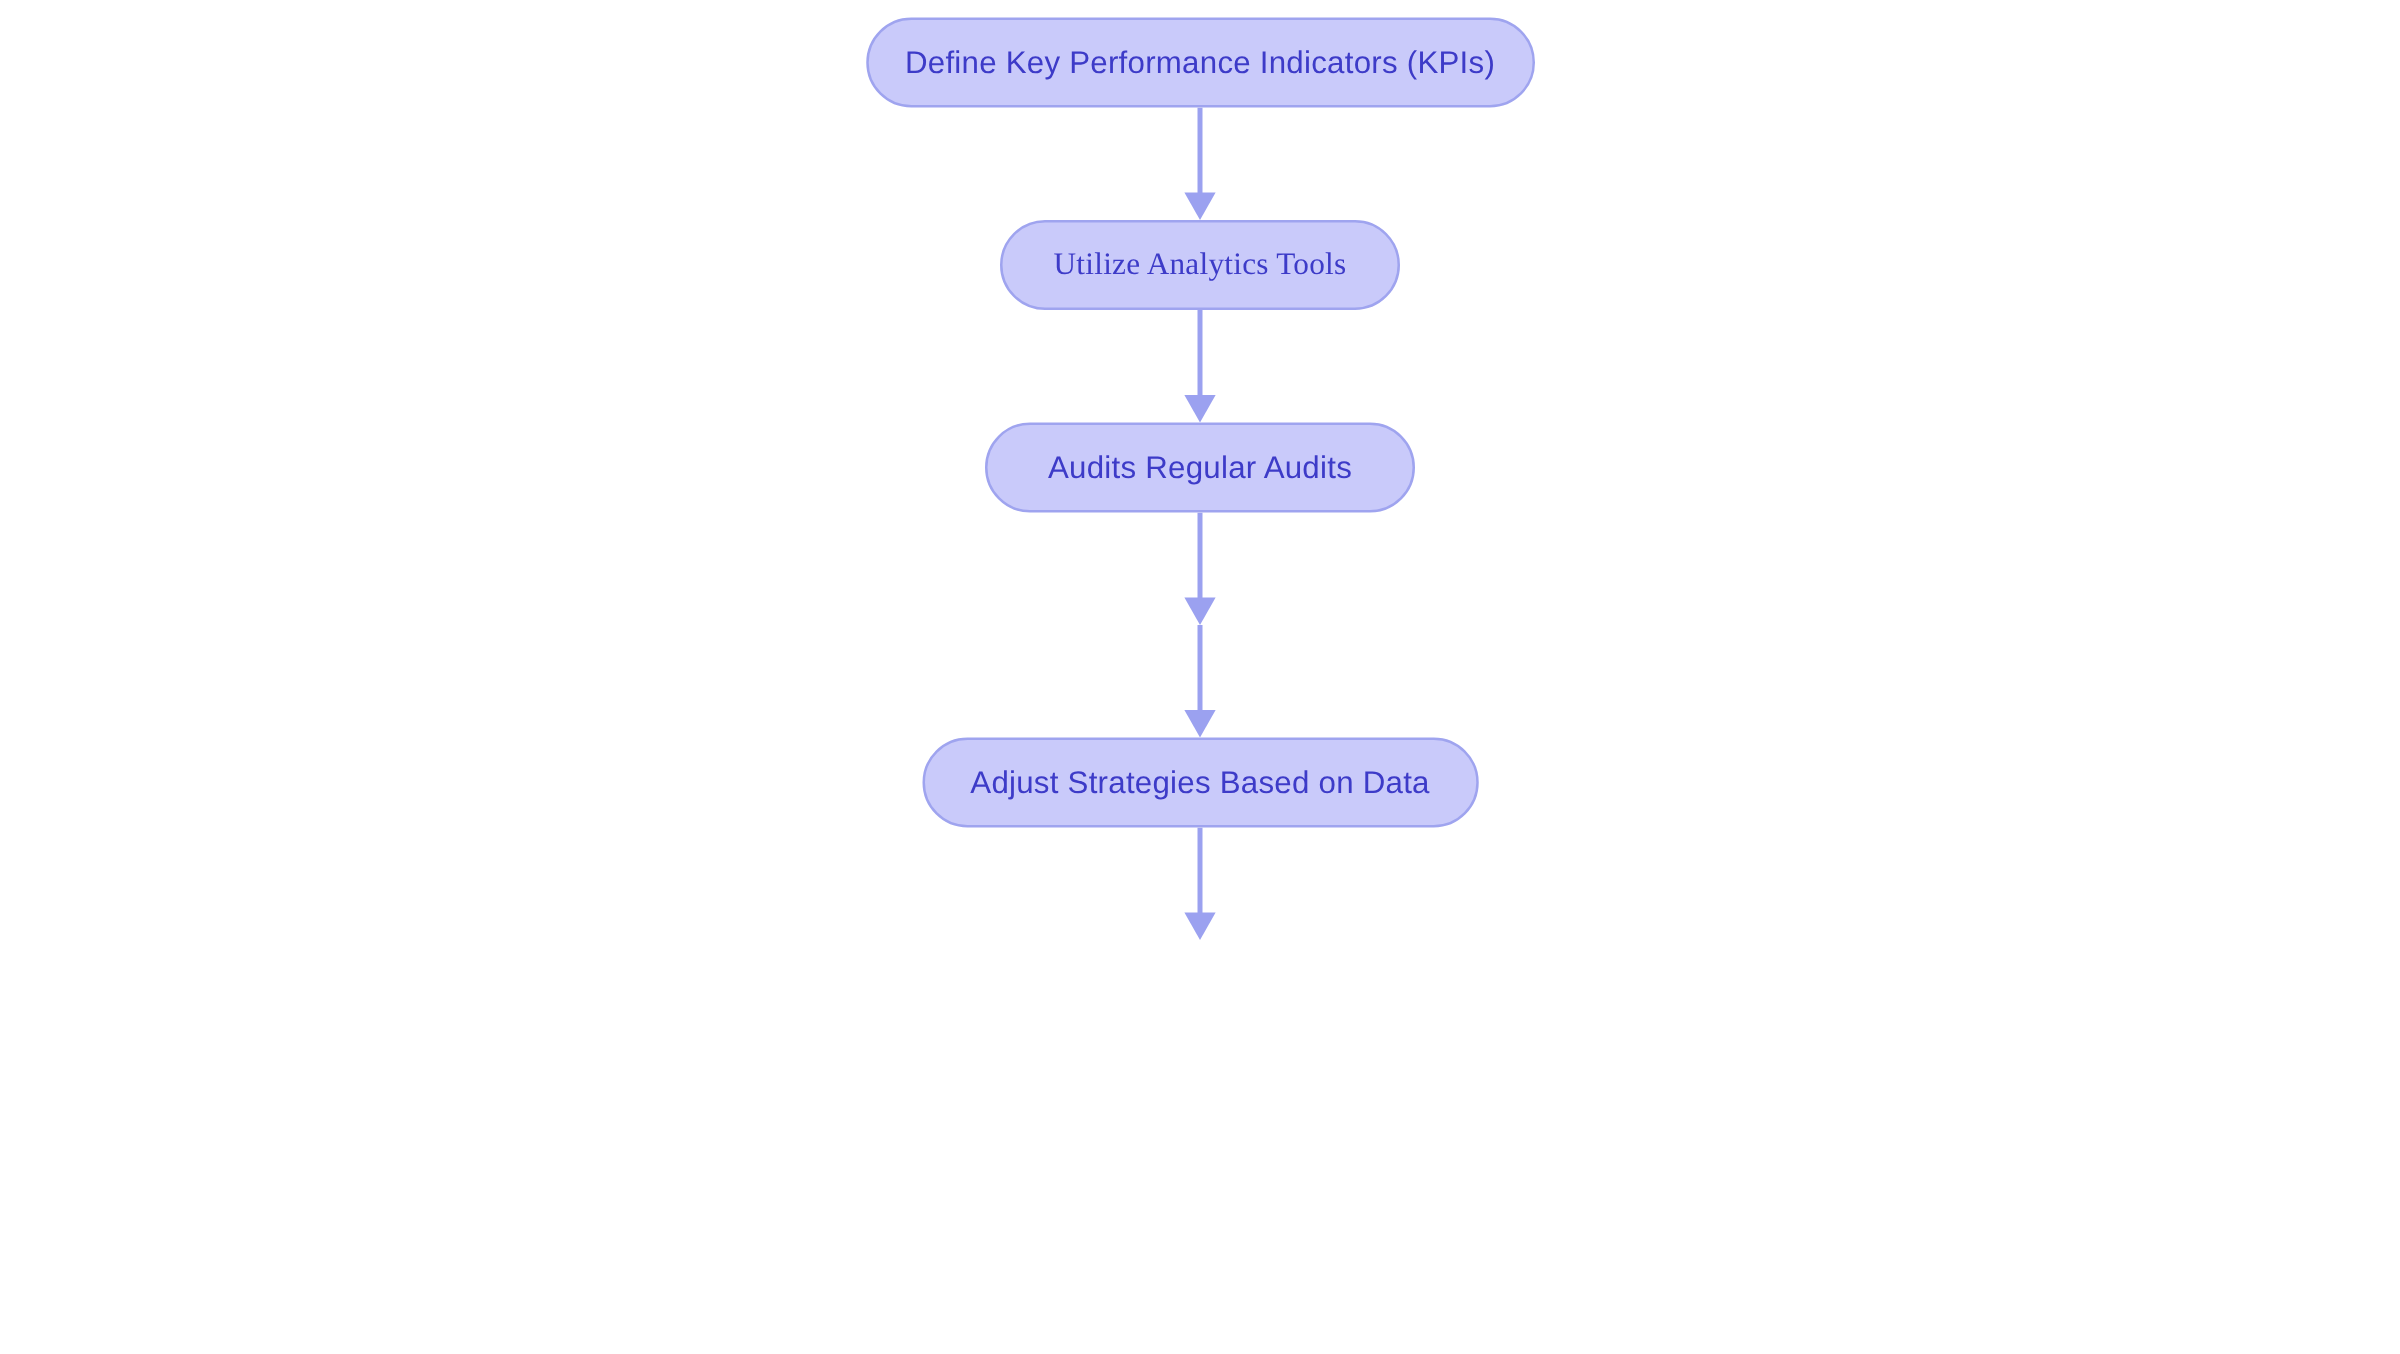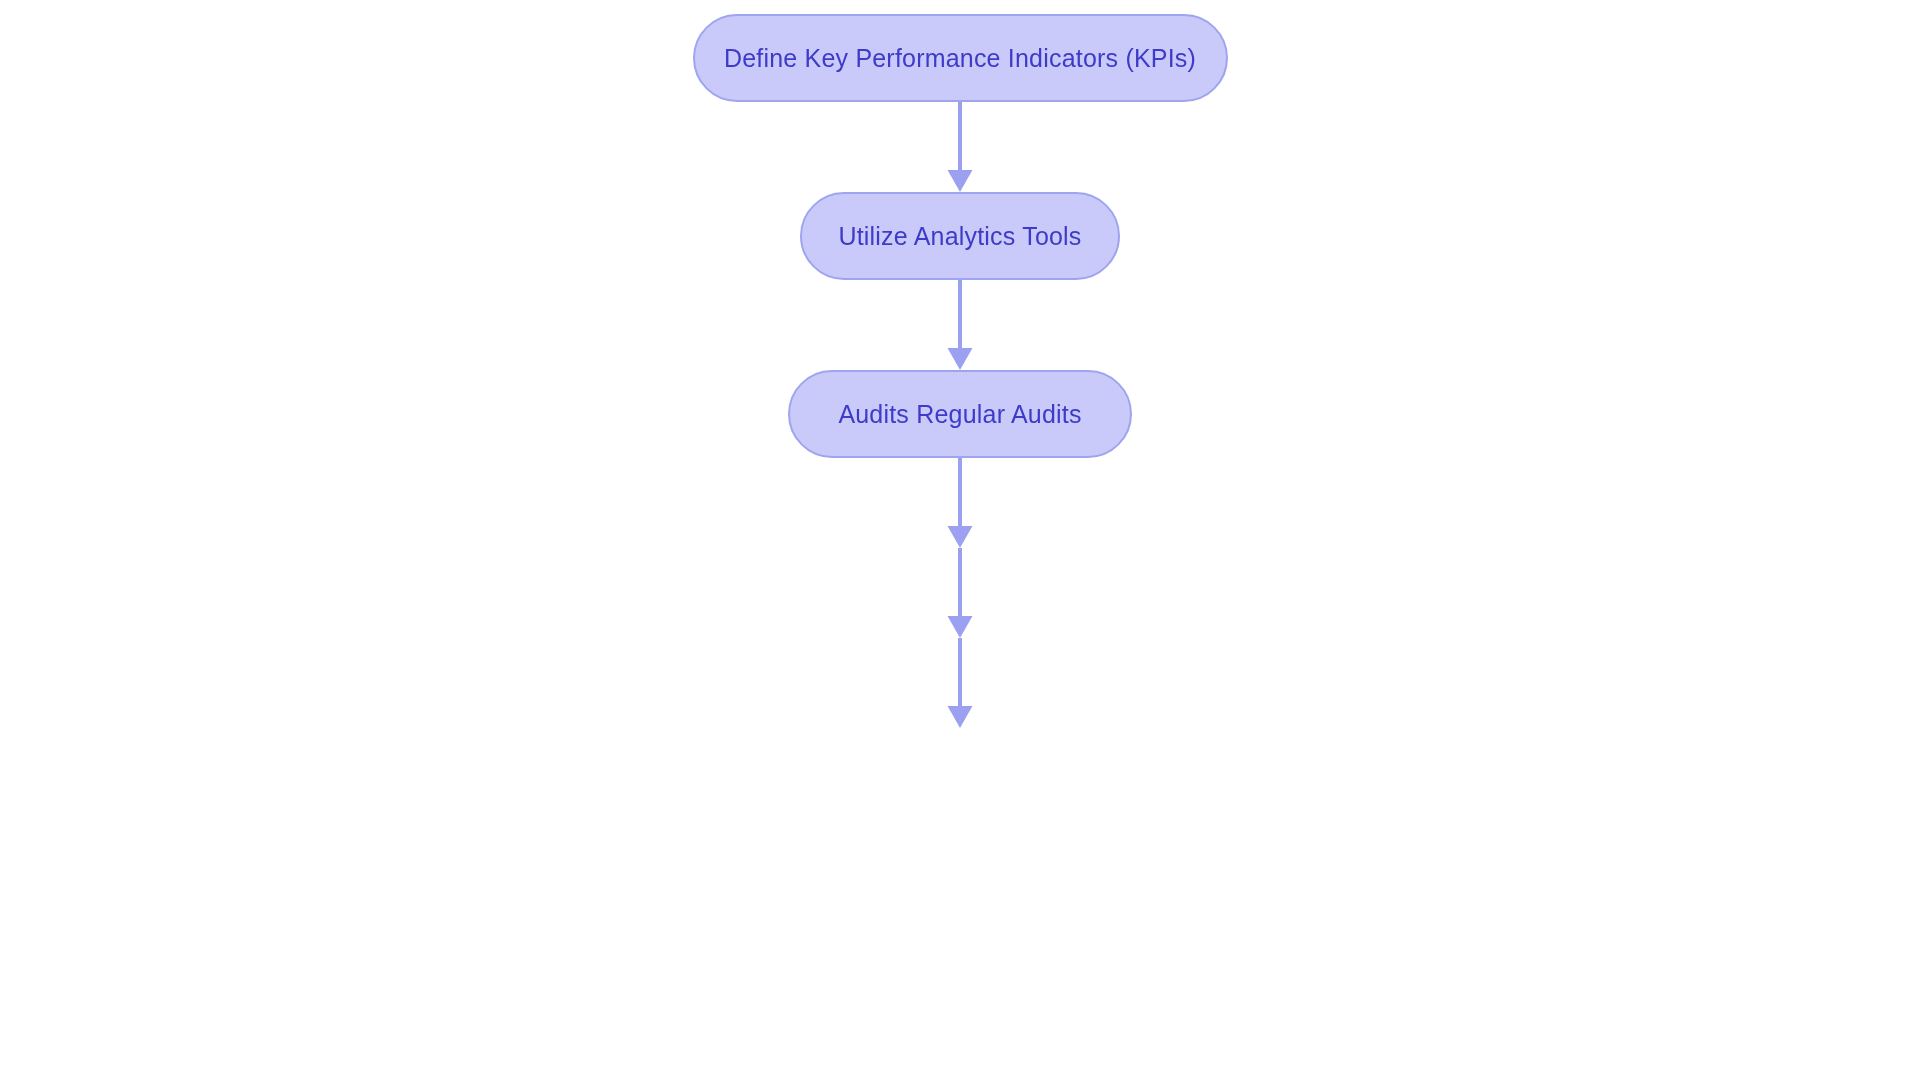--- a/index.html
+++ b/index.html
@@ -20,36 +20,36 @@
   .canvas {
     position: relative;
     width: 1920px;
     height: 1083px;
     display: flex;
     flex-direction: column;
     align-items: center;
     padding-top: 14px;
   }
   .flow-node {
-    height: 88px;
+    height: 72px;
     border-radius: 51px;
     background: var(--node-fill);
     border: 2px solid var(--node-border);
     color: var(--node-text);
     display: flex;
     align-items: center;
     justify-content: center;
     font-size: 25px;
     font-weight: 400;
     letter-spacing: 0.2px;
     white-space: nowrap;
     flex: 0 0 auto;
   }
   .w0 { width: 535px; }
-  .w1 { width: 320px; }
+  .w1 { width: 320px; font-family: Liberation Serif, serif; }
   .w2 { width: 344px; }
   .w3 { width: 322px; }
   .w4 { width: 445px; }
   .w5 { width: 362px; }
   .arrow {
     height: 90px;
     flex: 0 0 auto;
     display: flex;
     justify-content: center;
     color: var(--arrow);
@@ -95,20 +95,23 @@
   </div>
 
 
   <div class="arrow">
     <svg width="28" height="90" viewBox="0 0 28 90">
       <line x1="14" y1="0" x2="14" y2="70" stroke="currentColor" stroke-width="4"></line>
       <polygon points="1.5,68 26.5,68 14,90" fill="currentColor"></polygon>
     </svg>
   </div>
 
+  <div class="flow-node w4">
+    <span>Adjust Strategies Based on Data</span>
+  </div>
 
   <div class="arrow">
     <svg width="28" height="90" viewBox="0 0 28 90">
       <line x1="14" y1="0" x2="14" y2="70" stroke="currentColor" stroke-width="4"></line>
       <polygon points="1.5,68 26.5,68 14,90" fill="currentColor"></polygon>
     </svg>
   </div>
 
 
 </div>

